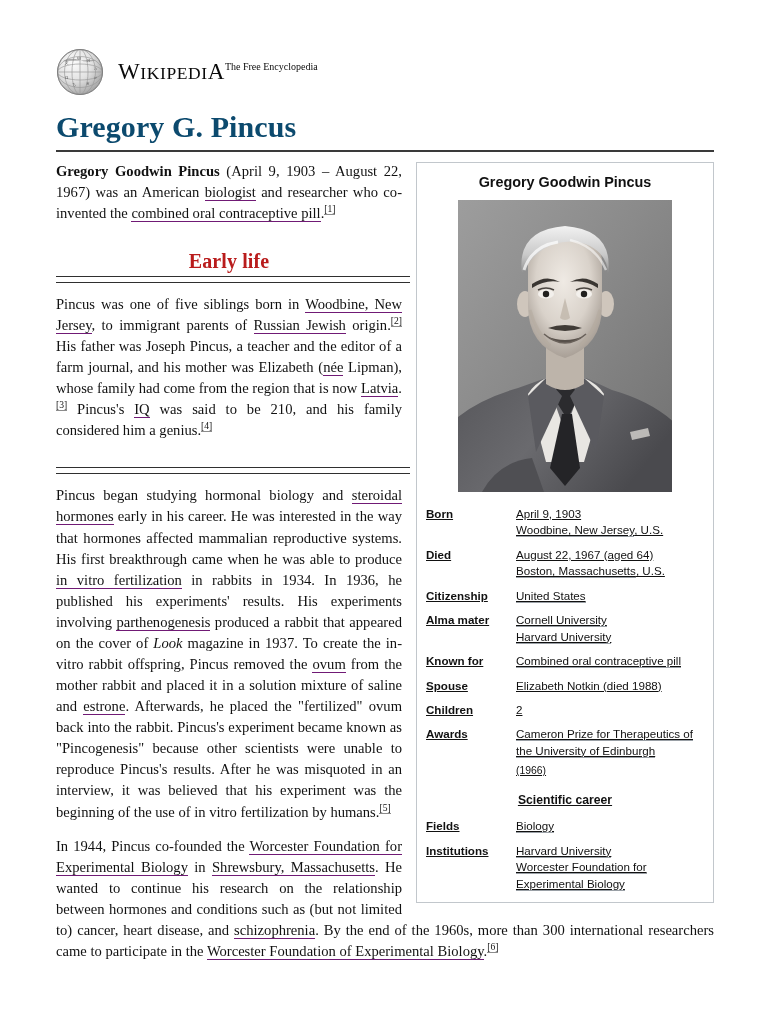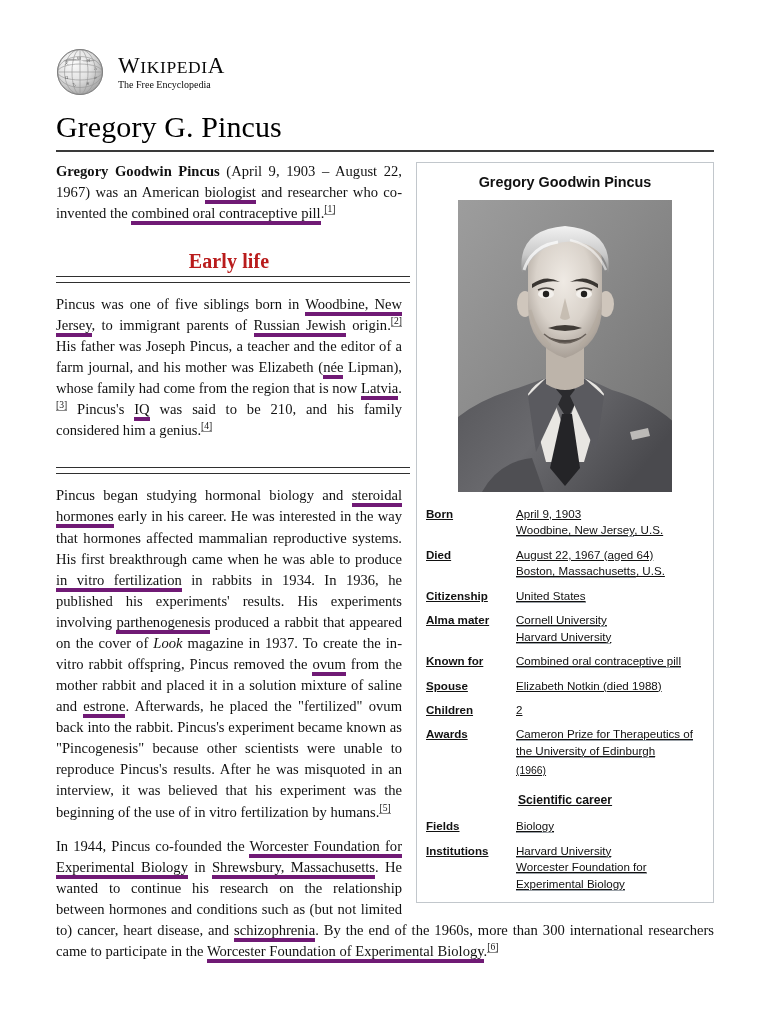--- a/index.html
+++ b/index.html
@@ -33,21 +33,20 @@
     width: 50px;
     height: 50px;
     flex: 0 0 50px;
     position: relative;
     margin-right: 12px;
   }
   .globe svg { display: block; }
 
   .wordmark {
     display: flex;
-    flex-direction: column;
     justify-content: center;
     padding-bottom: 2px;
   }
   .wordmark .wm-main {
     font-family: "Liberation Serif", "DejaVu Serif", serif;
     font-size: 23px;
     letter-spacing: 0.6px;
     line-height: 1.02;
     color: #0a0a0a;
   }
@@ -57,25 +56,25 @@
     font-family: "Liberation Serif", "DejaVu Serif", serif;
     font-size: 10px;
     line-height: 1.1;
     margin-top: 1px;
     color: #0a0a0a;
   }
 
   
   .page-title {
     font-size: 30px;
-    font-weight: normal;
+    font-weight: bold;
     line-height: 1.12;
     margin: 10px 0 0 0;
     letter-spacing: 0.1px;
-    color: #000000;
+    color: #0c4a6e;
   }
   .title-rule {
     border: 0;
     border-top: 2px solid #3a3a3a;
     margin: 6px 0 9px 0;
     width: 100%;
   }
 
   
   .content {
@@ -169,21 +168,21 @@
   .sec-rule {
     height: 5px;
     width: 100%;
     border-top: 1.6px solid #2f2f2f;
     border-bottom: 1.6px solid #2f2f2f;
     margin-top: 3px;
   }
 
   .wlink {
     text-decoration: none;
-    border-bottom: 4px solid #701a75;
+    border-bottom: 1px solid #701a75;
     color: inherit;
   }
   .ib-table .wlink { border-bottom: 1px solid #9aa0a6; }
 
   sup.ref {
     font-size: 9.6px;
     vertical-align: super;
     line-height: 0;
   }
   sup.ref .wlink { border-bottom: 1px solid #8c8c8c; }

